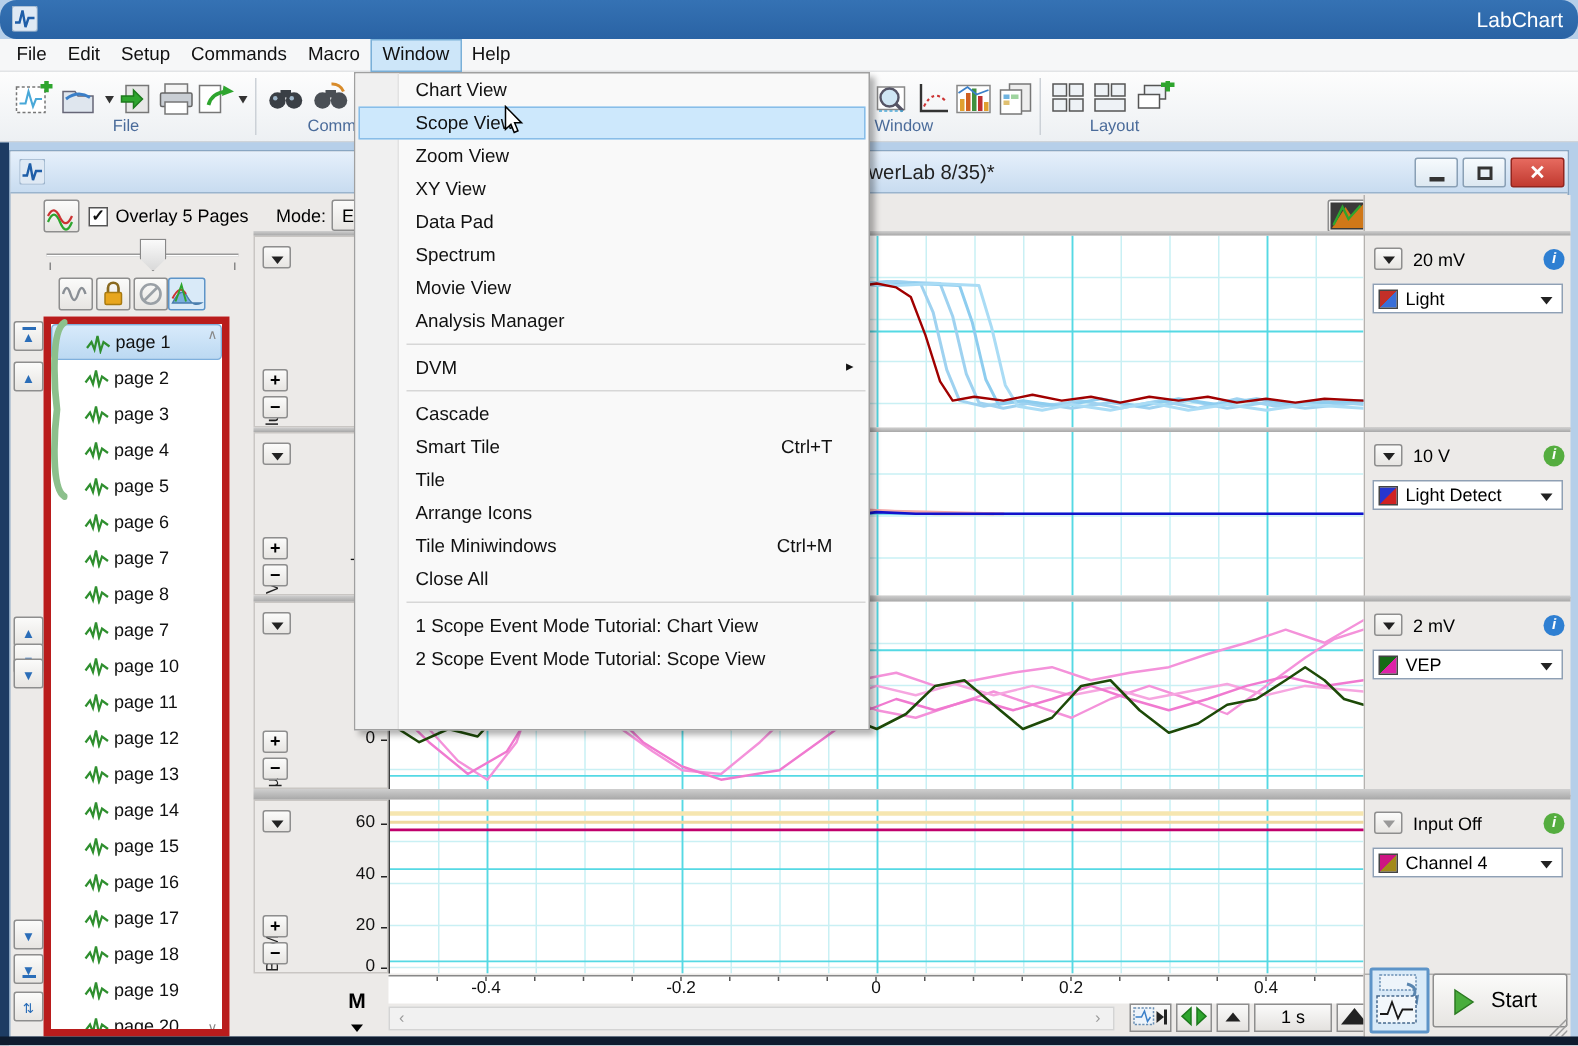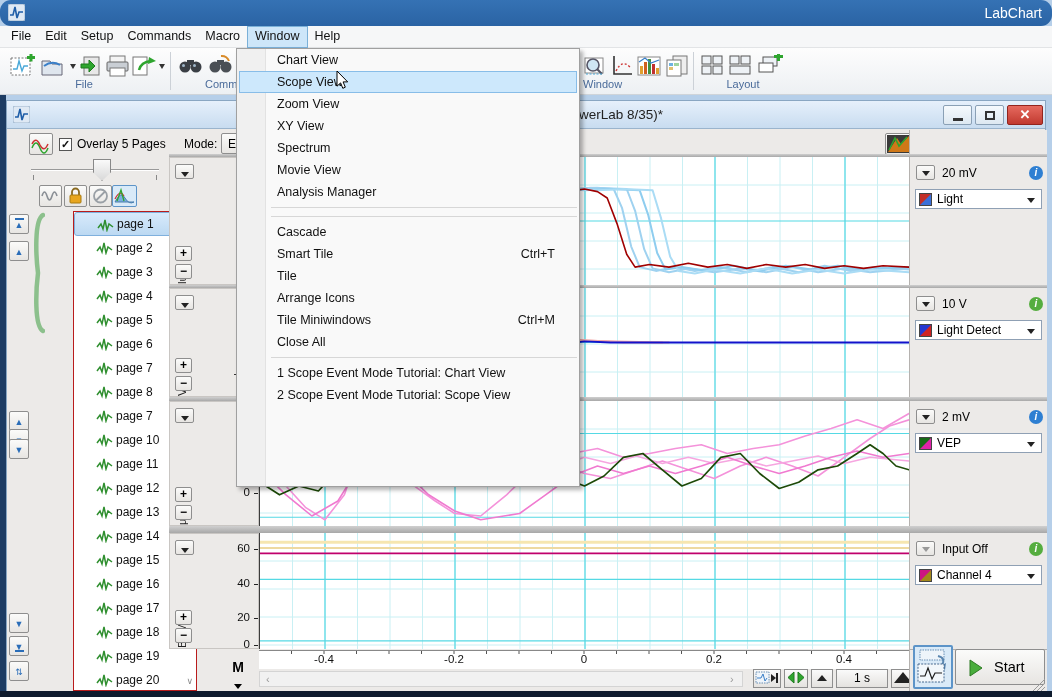--- a/index.html
+++ b/index.html
@@ -42,21 +42,21 @@
 .swatch { width:13px; height:13px; border:1px solid #444; margin:0 5px 0 3px; flex:0 0 auto; }
 .info { width:14px; height:14px; border-radius:50%; color:#fff; font-size:10px; font-weight:bold; text-align:center; line-height:14px; font-style:italic; }
 
 
 .checkbox { position:absolute; width:13px; height:13px; background:#fff; border:1px solid #555; font-size:11px; line-height:11px; text-align:center; color:#111; font-weight:bold; }
 .slider-track { position:absolute; height:2px; background:#999; border-bottom:1px solid #fff; }
 .slider-thumb { position:absolute; width:18px; height:22px; background:linear-gradient(#fafafa,#d9d9d9); border:1px solid #888; clip-path:polygon(0 0,100% 0,100% 60%,50% 100%,0 60%); }
 .slider-tick { position:absolute; width:1px; height:5px; background:#888; }
 
 
-.pages { position:absolute; left:22px; top:110px; width:124px; height:480px; background:#fff; border:1px solid #b91c1c; overflow:hidden;margin-left:44px; }
+.pages { position:absolute; left:22px; top:110px; width:124px; height:480px; background:#fff; border:5px solid #b91c1c; overflow:hidden; }
 .page-item { position:relative; height:24px; display:flex; align-items:center; padding-left:22px; font-size:12px; color:#111; }
 .page-item.sel { background:linear-gradient(#d8eafb,#bcd9f2); border:1px solid #7fb0dd; border-radius:3px; }
 .page-icon { position:absolute; left:22px; top:5px; }
 .page-label { padding-left:20px; }
 .scrollcol-btn { position:absolute; left:2px; width:20px; height:20px; text-align:center; font-size:9px; color:#2a6db8; line-height:20px; }
 
 
 .axsec { position:absolute; left:162px; width:90px; background:#eceae8; border:1px solid #c9c6c3; }
 .ax-dd { position:absolute; left:5px; top:6px; width:19px; height:15px; text-align:center; line-height:13px; }
 .ax-plus,.ax-minus { position:absolute; left:5px; width:17px; height:15px; font-size:12px; font-weight:bold; text-align:center; line-height:13px; }
@@ -724,26 +724,28 @@
     </div>
 
   <div class="frame-bottom"></div>
 
   <div class="menu-popup" id="menu-popup">
     <div class="menu-gutter"></div>
   <div class="m-item"><span>Chart View</span></div>
       <div class="m-item hl"><span>Scope View</span></div>
       <div class="m-item"><span>Zoom View</span></div>
       <div class="m-item"><span>XY View</span></div>
+      <div class="m-item"><span>Data Pad</span></div>
       <div class="m-item"><span>Spectrum</span></div>
       <div class="m-item"><span>Movie View</span></div>
       <div class="m-item"><span>Analysis Manager</span></div>
       <div class="m-sep">
         <div></div>
       </div>
+      <div class="m-item"><span>DVM</span><span class="m-sub">▸</span></div>
       <div class="m-sep">
         <div></div>
       </div>
       <div class="m-item"><span>Cascade</span></div>
       <div class="m-item"><span>Smart Tile</span><span class="m-short">Ctrl+T</span></div>
       <div class="m-item"><span>Tile</span></div>
       <div class="m-item"><span>Arrange Icons</span></div>
       <div class="m-item"><span>Tile Miniwindows</span><span class="m-short">Ctrl+M</span></div>
       <div class="m-item"><span>Close All</span></div>
       <div class="m-sep">

